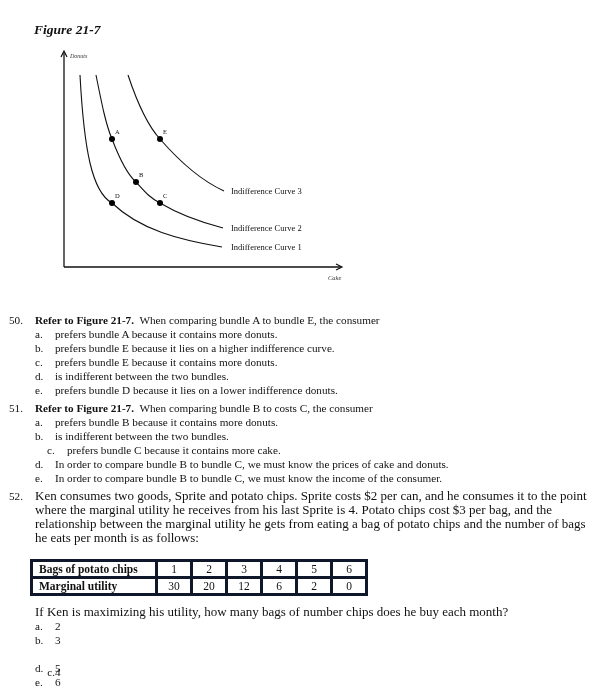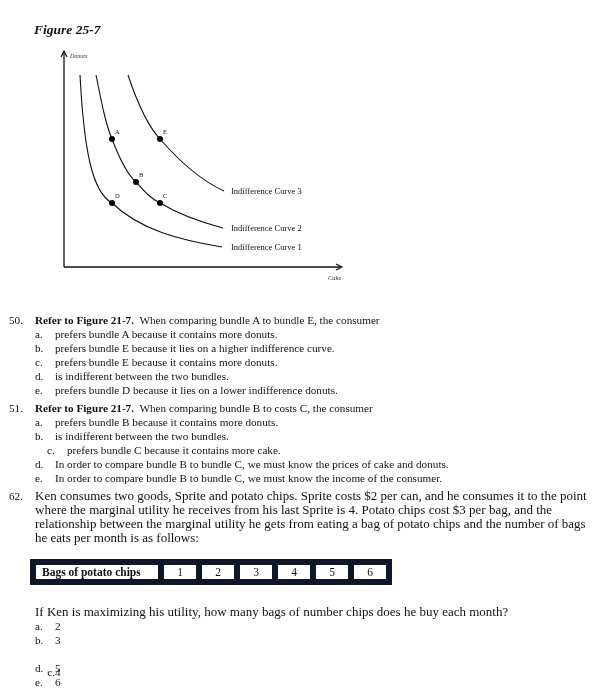--- a/index.html
+++ b/index.html
@@ -6,29 +6,29 @@
   body { width:603px; height:700px; position:relative; overflow:hidden;
          font-family:"Liberation Serif","DejaVu Serif",serif; color:#111; }
   .fig-title { position:absolute; left:34px; top:22px; font-weight:bold; font-style:italic; font-size:13.5px; }
   svg.chart { position:absolute; left:0; top:0; }
   .q { position:absolute; left:9px; font-size:11.2px; line-height:14px; }
   .q .num { display:inline-block; width:26px; }
   .opt { position:absolute; left:35px; font-size:11.2px; line-height:14px; white-space:nowrap; }
   .opt .let { display:inline-block; width:20px; }
   .para { position:absolute; left:35px; width:560px; font-size:13px; line-height:14px; }
   table.mu { position:absolute; left:30px; top:559px; border-collapse:collapse; font-size:11.5px; }
-  table.mu td { border:6px solid #0f172a; padding:0 6px; height:14px; text-align:center; }
+  table.mu td { border:3px solid #0f172a; padding:0 6px; height:14px; text-align:center; }
   table.mu td.h { font-weight:bold; text-align:left; width:110px; }
   table.mu td.v { width:20px; }
   table.mu { border:2px solid #111; }
 </style>
 </head>
 <body>
 
-<div class="fig-title">Figure 25-7</div>
+<div class="fig-title">Figure 21-7</div>
 
 <svg class="chart" width="603" height="300">
 
   <line x1="64" y1="267" x2="64" y2="52" stroke="#111" stroke-width="1.3"></line>
   <polyline points="61,57 64,51 67,57" fill="none" stroke="#111" stroke-width="1.2"></polyline>
   <line x1="64" y1="267" x2="341" y2="267" stroke="#111" stroke-width="1.3"></line>
   <polyline points="336,264 342,267 336,270" fill="none" stroke="#111" stroke-width="1.2"></polyline>
   <text x="70" y="58" font-size="6" font-style="italic" font-family="Liberation Serif, serif" fill="#333"><tspan>Donuts</tspan></text>
   <text x="328" y="280" font-size="6.5" font-style="italic" font-family="Liberation Serif, serif" fill="#333"><tspan>Cake</tspan></text>
 
@@ -63,34 +63,43 @@
 
 <div class="q" style="top:401px;">
   <span class="num">51.</span><b>Refer to Figure 21-7.</b>&nbsp; <span>When comparing bundle B to costs C, the consumer</span>
 </div>
 <div class="opt" style="top:415px;"><span class="let">a.</span><span>prefers bundle B because it contains more donuts.</span></div>
 <div class="opt" style="top:429px;"><span class="let">b.</span><span>is indifferent between the two bundles.</span></div>
 <div class="opt" style="top:443px;margin-left:12px;"><span class="let">c.</span><span>prefers bundle C because it contains more cake.</span></div>
 <div class="opt" style="top:457px;"><span class="let">d.</span><span>In order to compare bundle B to bundle C, we must know the prices of cake and donuts.</span></div>
 <div class="opt" style="top:471px;"><span class="let">e.</span><span>In order to compare bundle B to bundle C, we must know the income of the consumer.</span></div>
 
-<div class="q" style="top:489px;"><span class="num">62.</span></div>
+<div class="q" style="top:489px;"><span class="num">52.</span></div>
 <div class="para" style="top:489px;">Ken consumes two goods, Sprite and potato chips. Sprite costs $2 per can, and he consumes it to the point where the marginal utility he receives from his last Sprite is 4. Potato chips cost $3 per bag, and the relationship between the marginal utility he gets from eating a bag of potato chips and the number of bags he eats per month is as follows:</div>
 
 <table class="mu">
   <tbody>
       <tr>
     <td class="h">Bags of potato chips</td>
     <td class="v">1</td>
     <td class="v">2</td>
     <td class="v">3</td>
     <td class="v">4</td>
     <td class="v">5</td>
     <td class="v">6</td>
   </tr>
+  <tr>
+    <td class="h">Marginal utility</td>
+    <td class="v">30</td>
+    <td class="v">20</td>
+    <td class="v">12</td>
+    <td class="v">6</td>
+    <td class="v">2</td>
+    <td class="v">0</td>
+  </tr>
 </tbody>
   </table>
 
 <div class="para" style="top:605px;">If Ken is maximizing his utility, how many bags of number chips does he buy each month?</div>
 <div class="opt" style="top:619px;"><span class="let">a.</span><span>2</span></div>
 <div class="opt" style="top:633px;"><span class="let">b.</span><span>3</span></div>
 <div class="opt" style="top:665px;text-align:right;"><span class="let">c.</span><span>4</span></div>
 <div class="opt" style="top:661px;"><span class="let">d.</span><span>5</span></div>
 <div class="opt" style="top:675px;"><span class="let">e.</span><span>6</span></div>
 

